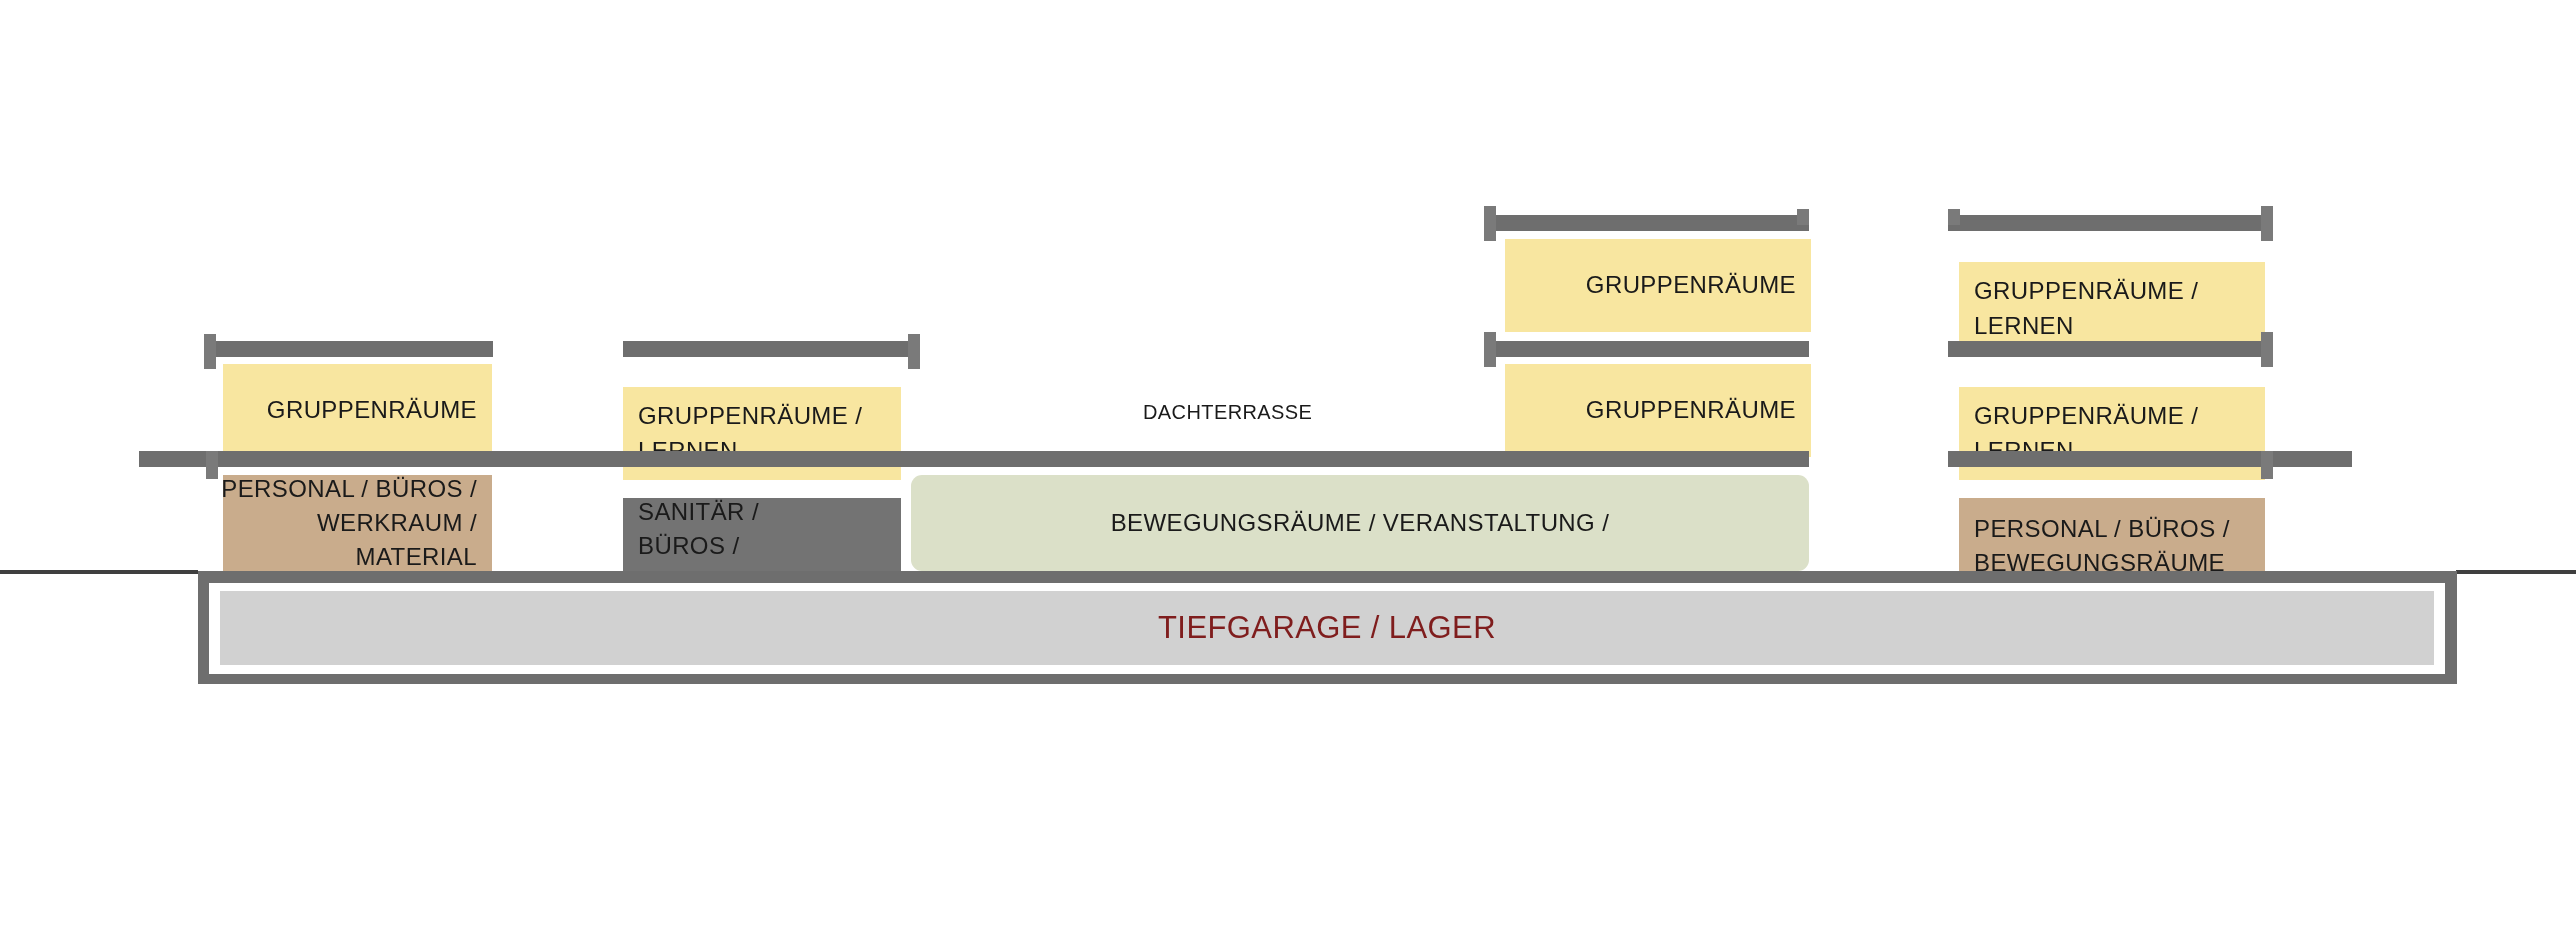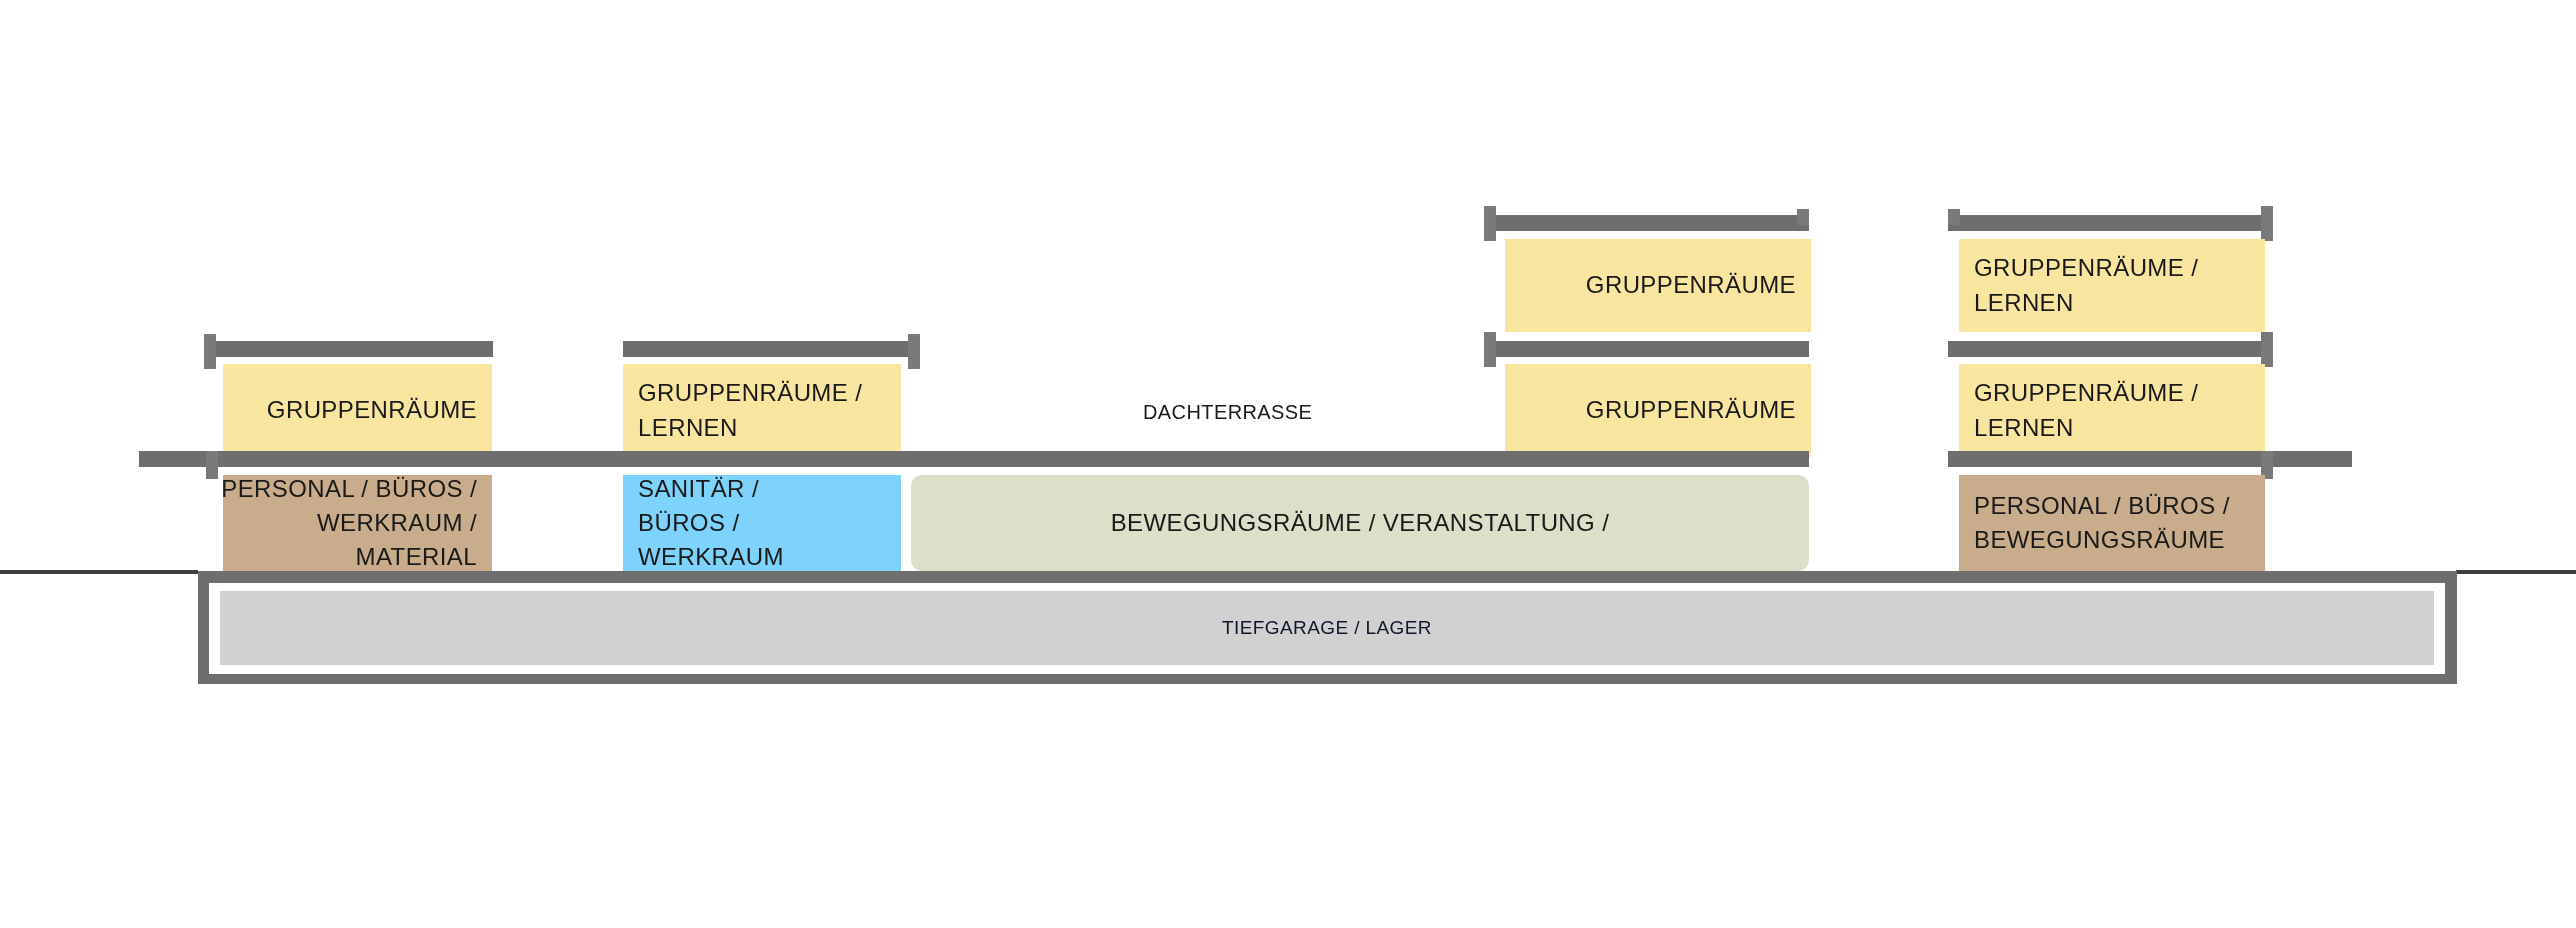--- a/index.html
+++ b/index.html
@@ -26,21 +26,21 @@
     flex-direction: column;
     justify-content: center;
     color: #1a1a1a;
     font-size: 24px;
     letter-spacing: 0.4px;
     line-height: 1.42;
     padding: 0 15px;
   }
   .room .line { white-space: pre; }
   .room.align-right { align-items: flex-end; text-align: right; }
-  .room.align-left  { align-items: flex-start; text-align: right; }
+  .room.align-left  { align-items: flex-start; text-align: right; margin-top: 23px; }
   .room.align-center{ align-items: center; text-align: center; }
 
   
   .slab {
     position: absolute;
     background: #6e6e6e;
   }
   .tick {
     position: absolute;
     background: #7a7a7a;
@@ -62,22 +62,22 @@
   .basement-inner-white {
     position: absolute;
     background: #ffffff;
   }
   .basement-fill {
     position: absolute;
     background: #d1d1d1;
     display: flex;
     align-items: center;
     justify-content: center;
-    color: #0f172a;
-    font-size: 19px;
+    color: #7f1d1d;
+    font-size: 31px;
     letter-spacing: 0.4px;
   }
 
   
   .free-label {
     position: absolute;
     color: #1a1a1a;
     font-size: 20px;
     letter-spacing: 0.4px;
     white-space: nowrap;
@@ -150,21 +150,21 @@
   <div class="tick" style="left:2261px; top:451px; height:28px;"></div>
 
   <div class="room align-right" style="left:223px; top:475px; width:269px; height:96px;
               background:#C9AC8C;">
     <span class="line">PERSONAL / BÜROS /</span>
     <span class="line">WERKRAUM /</span>
     <span class="line">MATERIAL</span>
   </div>
 
   <div class="room align-left" style="left:623px; top:475px; width:278px; height:96px;
-              background:#7dd3fc;">
+              background:#737373;">
     <span class="line">SANITÄR /</span>
     <span class="line">BÜROS /</span>
     <span class="line">WERKRAUM</span>
   </div>
 
   <div class="room align-center" style="left:911px; top:475px; width:898px; height:96px;
               background:#DBE0C8;border-radius:11px;">
     <span class="line">BEWEGUNGSRÄUME / VERANSTALTUNG /</span>
   </div>
 

